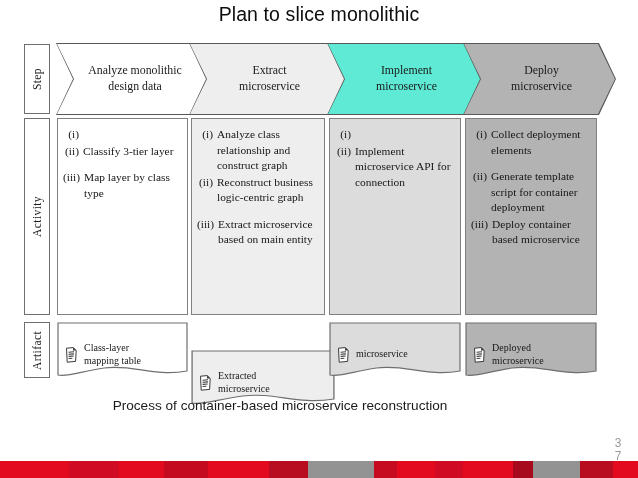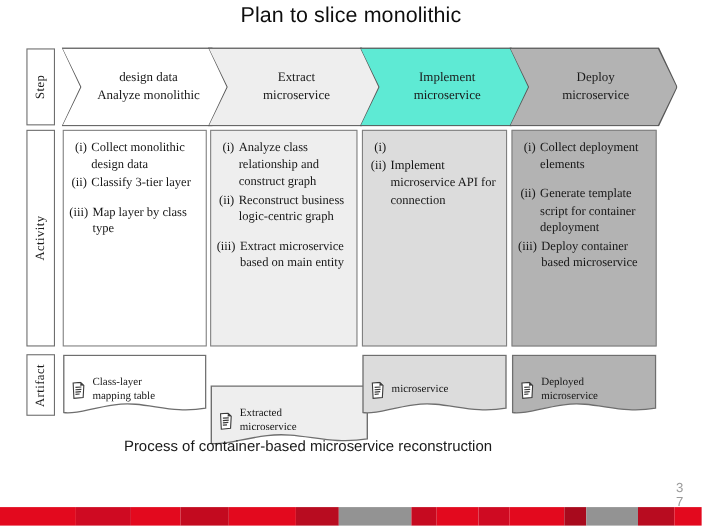--- a/index.html
+++ b/index.html
@@ -193,22 +193,22 @@
     <span>Activity</span>
   </div>
   <div class="row-label" id="label-artifact">
     <span>Artifact</span>
   </div>
 
   <div id="chevron-row">
       <div class="chevron-border" style="left: 56px; width: 154px; top: 13px; height: 72px;"></div>
       <div class="chevron" style="left: 57px; width: 152px; background: rgb(255, 255, 255);">
         <div class="chev-inner">
+          <div>Analyze monolithic</div>
           <div>design data</div>
-          <div>Analyze monolithic</div>
         </div>
       </div>
       <div class="chevron-border" style="left: 189px; width: 157px; top: 13px; height: 72px;"></div>
       <div class="chevron" style="left: 190px; width: 155px; background: rgb(238, 238, 238); font-family: Liberation Serif, serif;">
         <div class="chev-inner">
           <div>Extract</div>
           <div>microservice</div>
         </div>
       </div>
       <div class="chevron-border" style="left: 327px; width: 155px; top: 13px; height: 72px;"></div>
@@ -224,21 +224,20 @@
           <div>Deploy</div>
           <div>microservice</div>
         </div>
       </div>
     </div>
 
   <div id="activity-row">
       <div class="activity-box" style="left: 57px; width: 131px; background: rgb(255, 255, 255);">
         <div class="act-item">
           <div class="act-num">(i)</div>
-          <div class="act-txt">Collect monolithic design data</div>
         </div>
         <div class="act-item">
           <div class="act-num">(ii)</div>
           <div class="act-txt">Classify 3-tier layer</div>
         </div>
         <div class="act-gap"></div>
         <div class="act-item">
           <div class="act-num">(iii)</div>
           <div class="act-txt">Map layer by class type</div>
         </div>

